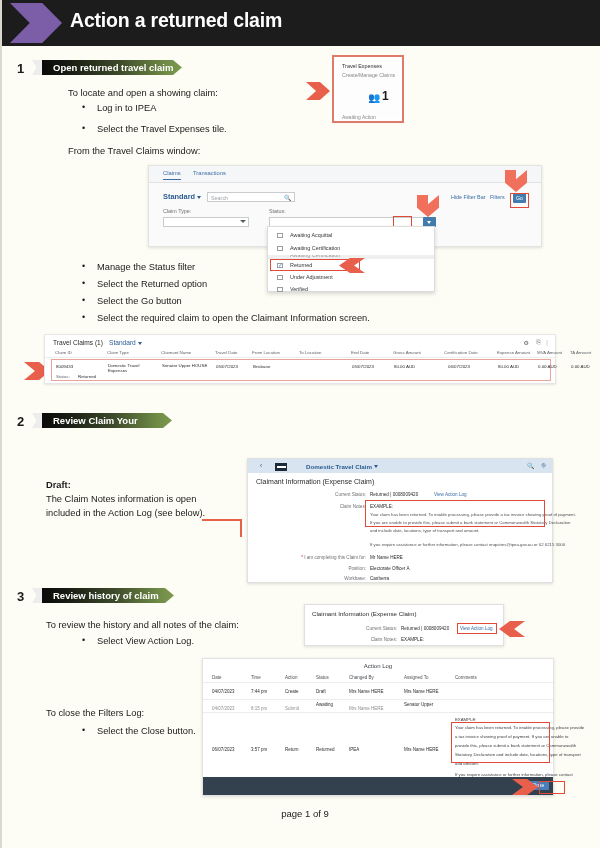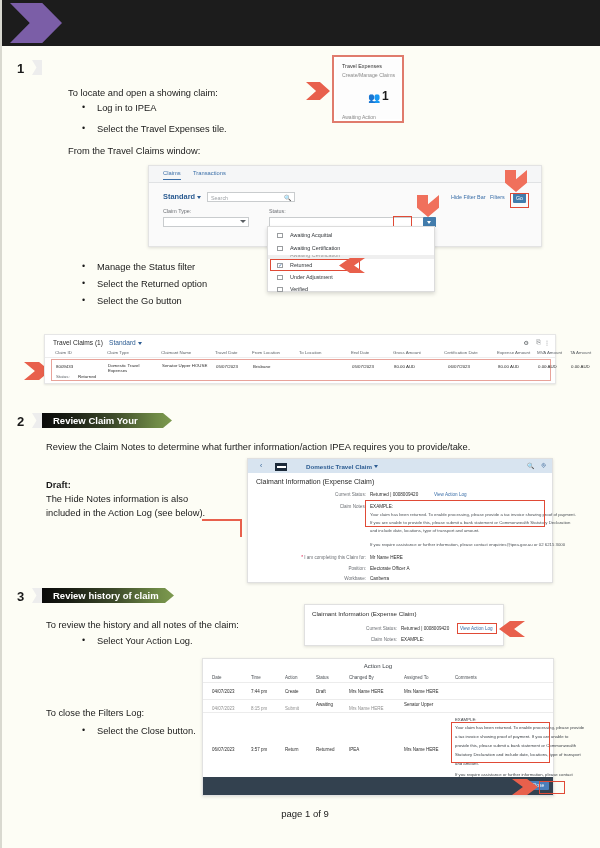--- a/index.html
+++ b/index.html
@@ -203,24 +203,28 @@
   }
   .footer span { margin-left: 6px; }
 </style>
 </head>
 <body>
 
 <div class="page">
 
   <div class="hdr">
     <div class="hdr-chev"></div>
+    <div class="hdr-title">Action a returned claim</div>
   </div>
 
   <div class="step-num" style="left:15px; top:61px;">1</div>
   <div class="banner-tail" style="left:30px; top:60px;"></div>
+  <div class="banner" style="left:40px; top:60px; width:140px;">
+    <span>Open returned travel claim</span>
+  </div>
 
   <div class="txt" style="left:66px; top:88px;">To locate and open a showing claim:</div>
   <div class="bullet" style="left:95px; top:103px;">Log in to IPEA</div>
   <div class="bullet" style="left:95px; top:124px;">Select the Travel Expenses tile.</div>
   <div class="txt" style="left:66px; top:146px;">From the Travel Claims window:</div>
 
   <div class="arrow-r" style="left:304px; top:82px; width:24px; height:18px;"></div>
   <div class="tile-wrap">
     <div class="tile-in">
       <div class="tile-t1">Travel Expenses</div>
@@ -284,20 +288,21 @@
       <div class="cb"></div>
       <span>Verified</span>
     </div>
   </div>
   <div class="redbox" style="left:268px; top:259px; width:90px; height:12px;"></div>
   <div class="arrow-l" style="left:337px; top:258px; width:26px; height:15px;"></div>
 
   <div class="bullet" style="left:95px; top:262px;">Manage the Status filter</div>
   <div class="bullet" style="left:95px; top:279px;">Select the Returned option</div>
   <div class="bullet" style="left:95px; top:296px;">Select the Go button</div>
+  <div class="bullet" style="left:95px; top:313px;">Select the required claim to open the Claimant Information screen.</div>
 
   <div class="arrow-r" style="left:22px; top:362px; width:26px; height:18px;"></div>
   <div class="tbl1">
     <div class="tbl1-ttl">Travel Claims (1)</div>
     <div class="tbl1-std"><span>Standard</span><i class="caret"></i></div>
     <div class="tbl1-ico" style="right:26px;">⚙</div>
     <div class="tbl1-ico" style="right:14px;">⎘</div>
     <div class="tbl1-ico" style="right:5px;">⋮</div>
 
     <div class="tbl1-hdr">
@@ -333,23 +338,22 @@
       <div class="td2" style="left:26px;top:14px;">Returned</div>
     </div>
   </div>
 
   <div class="step-num" style="left:15px; top:414px;">2</div>
   <div class="banner-tail" style="left:30px; top:413px;"></div>
   <div class="banner" style="left:40px; top:413px; width:130px;">
     <span>Review Claim Your</span>
   </div>
 
-  <div class="txt" style="left:44px; top:442px;">Review the Claim Notes to determine what further information/action IPEA requires you to provide/take.</div>
   <div class="txt b" style="left:44px; top:480px;">Draft:</div>
-  <div class="txt" style="left:44px; top:494px;">The Hide Notes information is also</div>
+  <div class="txt" style="left:44px; top:494px;">The Claim Notes information is open</div>
   <div class="txt" style="left:44px; top:508px;">included in the Action Log (see below).</div>
 
   <div class="arrow-line" style="left:200px; top:519px; width:40px; height:1.6px;"></div>
   <div class="arrow-line" style="left:238px; top:519px; width:1.6px; height:18px;"></div>
   <div class="arrow-line" style="left:272px; top:519px; width:34px; height:1.6px;"></div>
   <div class="arrow-head-l" style="left:303px; top:515px;"></div>
 
   <div class="win2">
     <div class="win2-bar">
       <div class="w2-back">‹</div>
@@ -380,21 +384,21 @@
   </div>
   <div class="redbox" style="left:363px; top:500px; width:180px; height:27px;"></div>
 
   <div class="step-num" style="left:15px; top:589px;">3</div>
   <div class="banner-tail" style="left:30px; top:588px;"></div>
   <div class="banner" style="left:40px; top:588px; width:132px;">
     <span>Review history of claim</span>
   </div>
 
   <div class="txt" style="left:44px; top:620px;">To review the history and all notes of the claim:</div>
-  <div class="bullet" style="left:95px; top:636px;">Select Your Action Log.</div>
+  <div class="bullet" style="left:95px; top:636px;">Select View Action Log.</div>
   <div class="txt" style="left:44px; top:708px;">To close the Filters Log:</div>
   <div class="bullet" style="left:95px; top:726px;">Select the Close button.</div>
 
   <div class="win3">
     <div class="w3-h">Claimant Information (Expense Claim)</div>
     <div class="fl" style="left:26px; top:21px; width:66px;">Current Status:</div>
     <div class="fv" style="left:96px; top:21px;">Returned | 0008009420</div>
     <div class="lnk" style="left:155px; top:21px;">View Action Log</div>
     <div class="fl" style="left:36px; top:32px; width:56px;">Claim Notes:</div>
     <div class="fv" style="left:96px; top:32px;">EXAMPLE:</div>

